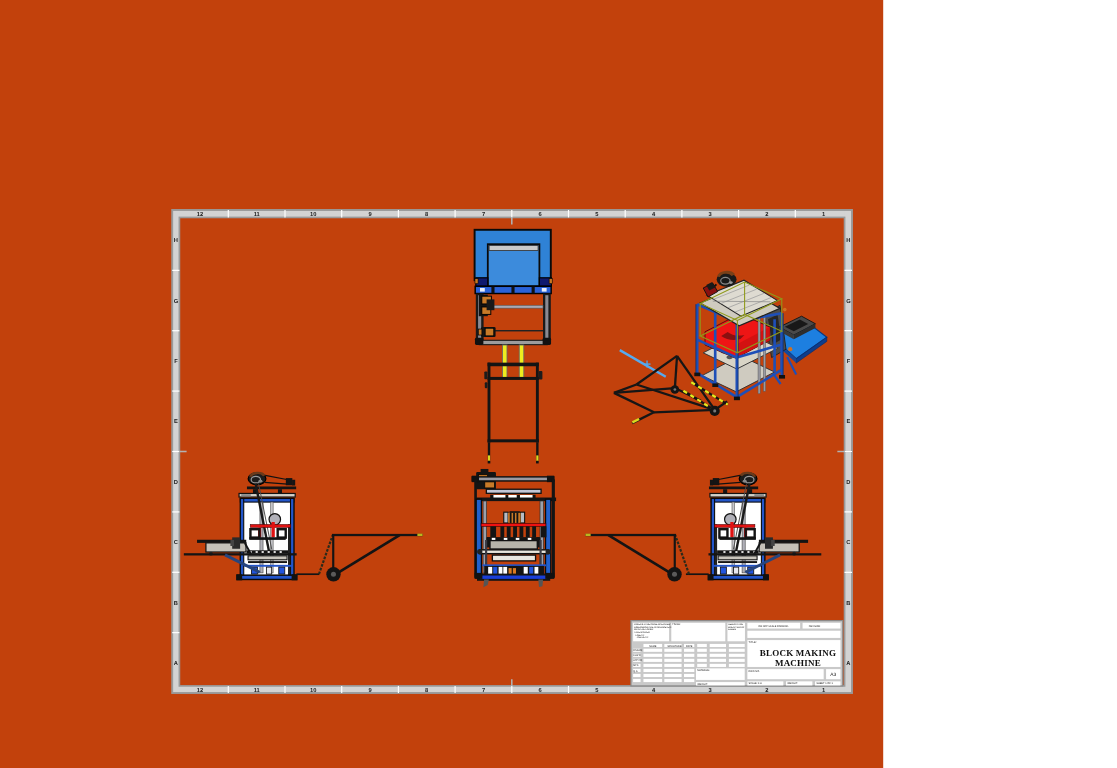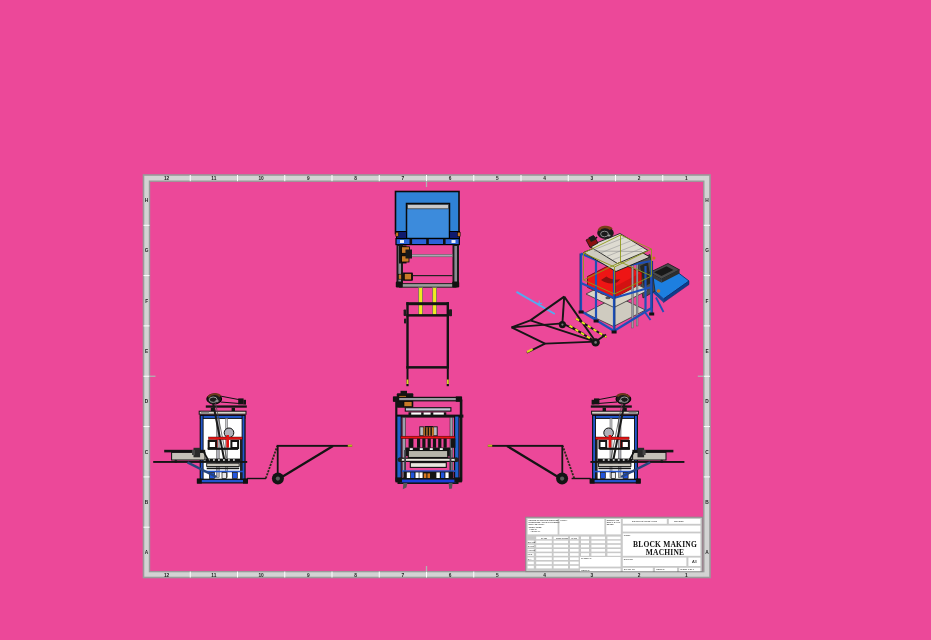--- a/index.html
+++ b/index.html
@@ -1,16 +1,16 @@
 <!DOCTYPE html>
 <html><head>
 <meta charset="utf-8">
 <style>
   html,body{margin:0;padding:0;background:#ffffff;}
-  #page{position:relative;width:931px;height:640px;background:#ec4899;overflow:hidden;
+  #page{position:relative;width:736px;height:640px;background:#c2410c;overflow:hidden;
         font-family:"Liberation Sans", sans-serif;}
   svg{position:absolute;left:0;top:0;}
 </style>
 </head>
 <body>
 <div id="page">
 <svg width="931" height="640" viewBox="0 0 931 640">
 
 <g fill="#d3d3d3">
 <rect x="143.5" y="175" width="566.5" height="6.2"></rect>

